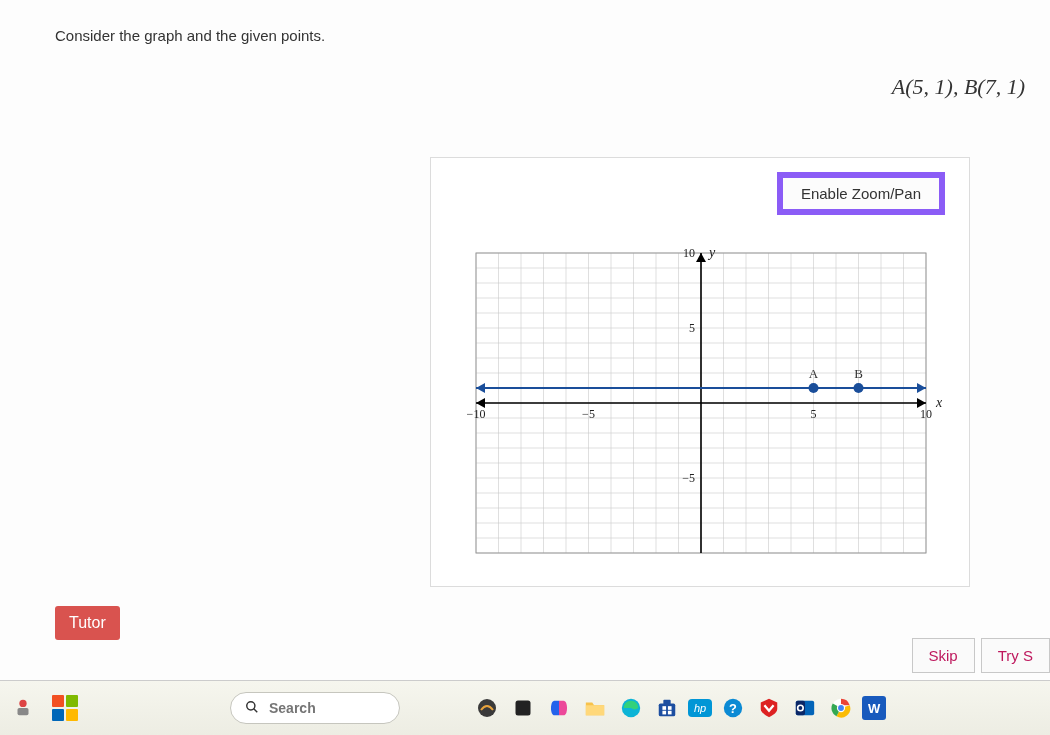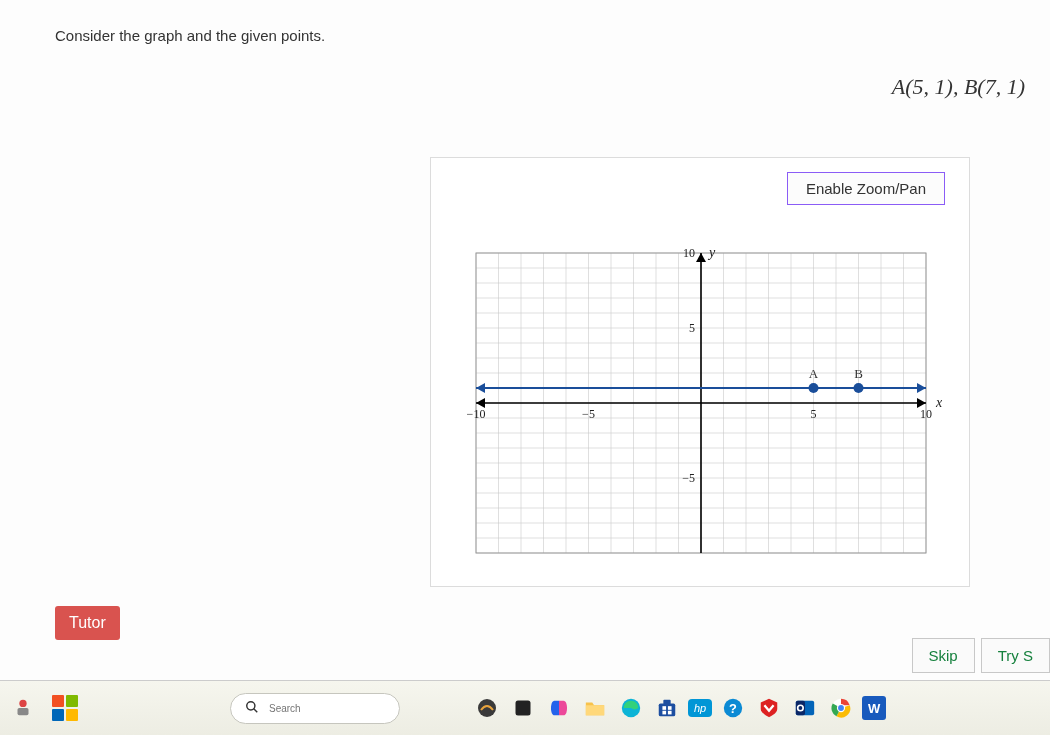--- a/index.html
+++ b/index.html
@@ -35,21 +35,21 @@
   .graph-panel {
     position: absolute;
     left: 430px; top: 150px;
     width: 540px; height: 430px;
     border: 1px solid #dcdcdc;
     background: #fff;
   }
   .zoom-btn {
     position: absolute;
     top: 14px; right: 24px;
-    border: 1px solid #8b5cf6;
+    border: 6px solid #8b5cf6;
     padding: 7px 18px;
     font-size: 15px;
     color: #333;
     background: #fcfcfc;
     cursor: pointer;
   }
   .graph-svg {
     position: absolute;
     left: 20px; top: 70px;
   }
@@ -69,21 +69,21 @@
     position: absolute;
     right: 0px; bottom: 62px;
     display: flex;
     gap: 6px;
   }
   .lb-btn {
     border: 1px solid #c8c8c8;
     background: #fafafa;
     padding: 8px 16px;
     font-size: 15px;
-    color: #15803d;
+    color: #be185d;
     cursor: pointer;
   }
 
   
   .taskbar {
     position: absolute;
     left: 0; right: 0;
     bottom: 0;
     height: 55px;
     background: linear-gradient(180deg, #f6f6ee 0%, #edede3 100%);
@@ -105,22 +105,23 @@
     background: #fff;
     border: 1px solid #c6c6be;
     border-radius: 18px;
     padding: 6px 14px;
     width: 170px;
     margin-left: 140px;
   }
   .searchbox span.icon { font-size: 14px; color: #333; }
   .searchbox input {
     border: none; outline: none;
-    font-size: 10px; width: 100%;
+    font-size: 14px; width: 100%;
     background: transparent;
+    font-weight: bold;
   }
   .win-logo {
     width: 26px; height: 26px;
     display: grid;
     grid-template-columns: 1fr 1fr;
     grid-template-rows: 1fr 1fr;
     gap: 2px;
     margin-left: 8px; margin-right: 6px;
   }
   .win-logo div { border-radius: 1px; }

